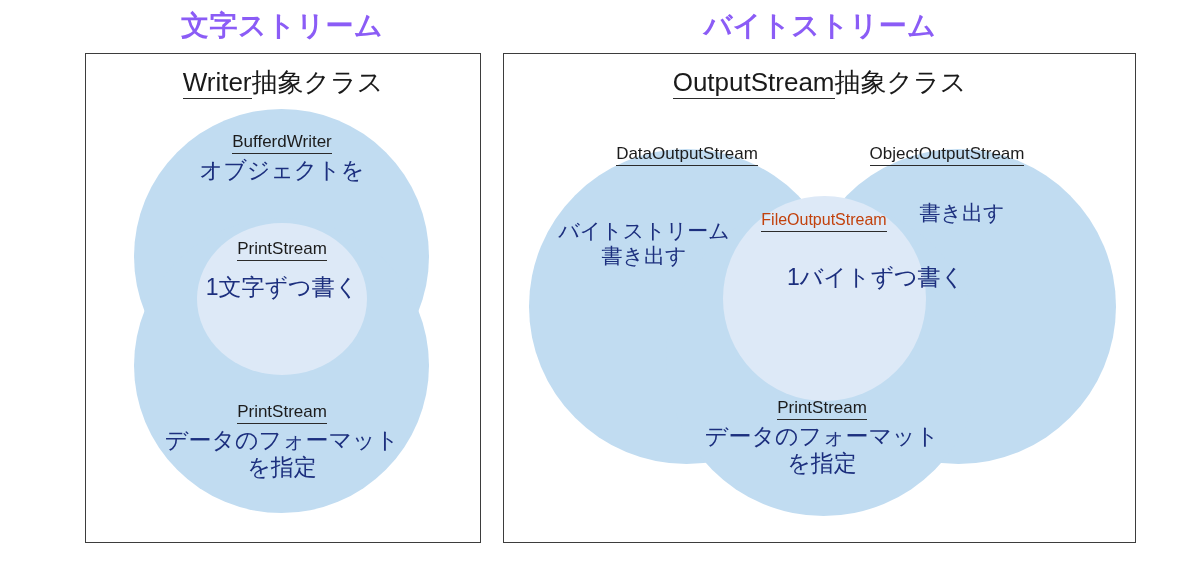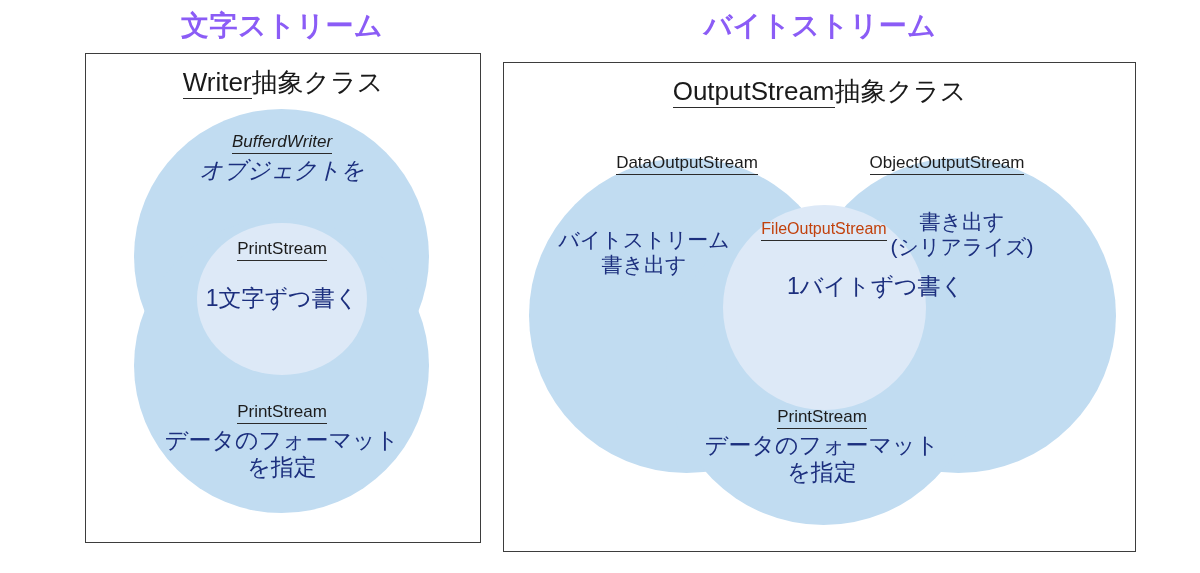--- a/index.html
+++ b/index.html
@@ -130,41 +130,41 @@
     <div class="panel-heading">
       <span class="ul">Writer</span><span>抽象クラス</span>
     </div>
 
     <div class="circle" style="left:48px; top:55px; width:295px; height:295px;"></div>
 
     <div class="circle" style="left:48px; top:164px; width:295px; height:295px;"></div>
 
     <div class="circle inner" style="left:111px; top:169px; width:170px; height:152px;"></div>
 
-    <div class="clabel" style="left:196px; top:78px; width:300px;font-style:italic;">
+    <div class="clabel" style="left:196px; top:78px; width:300px;">
       <span class="cls-name sq ul">BufferdWriter</span>
       <div class="desc">オブジェクトを</div>
     </div>
 
     <div class="clabel" style="left:196px; top:185px; width:300px;">
       <span class="cls-name sq ul">PrintStream</span>
-      <div class="desc" style="margin-top:24px;">1文字ずつ書く</div>
+      <div class="desc" style="margin-top:13px;">1文字ずつ書く</div>
     </div>
 
     <div class="clabel" style="left:196px; top:348px; width:320px;">
       <span class="cls-name sq ul">PrintStream</span>
       <div class="desc">データのフォーマット</div>
       <div class="desc" style="margin-top:0;">を指定</div>
     </div>
 
   </div>
 
   <div class="section-title" style="left:820px; top:12px;">バイトストリーム</div>
 
-  <div class="panel" style="left:503px; top:53px; width:633px; height:490px;margin-top:9px;">
+  <div class="panel" style="left:503px; top:53px; width:633px; height:490px;">
 
     <div class="panel-heading">
       <span class="ul sq">OutputStream</span><span>抽象クラス</span>
     </div>
 
     <div class="circle" style="left:25px; top:95px; width:315px; height:315px;"></div>
 
     <div class="circle" style="left:297px; top:95px; width:315px; height:315px;"></div>
 
     <div class="circle" style="left:162px; top:147px; width:315px; height:315px;"></div>
@@ -177,21 +177,20 @@
     <div class="clabel" style="left:140px; top:162px; width:260px;">
       <div class="desc-sm">バイトストリーム</div>
       <div class="desc-sm" style="margin-top:0;">書き出す</div>
     </div>
 
     <div class="clabel" style="left:443px; top:90px; width:330px;">
       <span class="cls-name sq ul">ObjectOutputStream</span>
     </div>
     <div class="clabel" style="left:458px; top:147px; width:260px;">
       <div class="desc-sm" style="margin-top:0;">書き出す</div>
-      <div class="desc-sm" style="margin-top:0;">(シリアライズ)</div>
     </div>
 
     <div class="clabel" style="left:320px; top:157px; width:280px;">
       <span class="cls-name-sm sq ul">FileOutputStream</span>
       <div class="desc" style="margin-top:32px;text-align:right;">1バイトずつ書く</div>
     </div>
 
     <div class="clabel" style="left:318px; top:344px; width:330px;">
       <span class="cls-name sq ul">PrintStream</span>
       <div class="desc">データのフォーマット</div>

